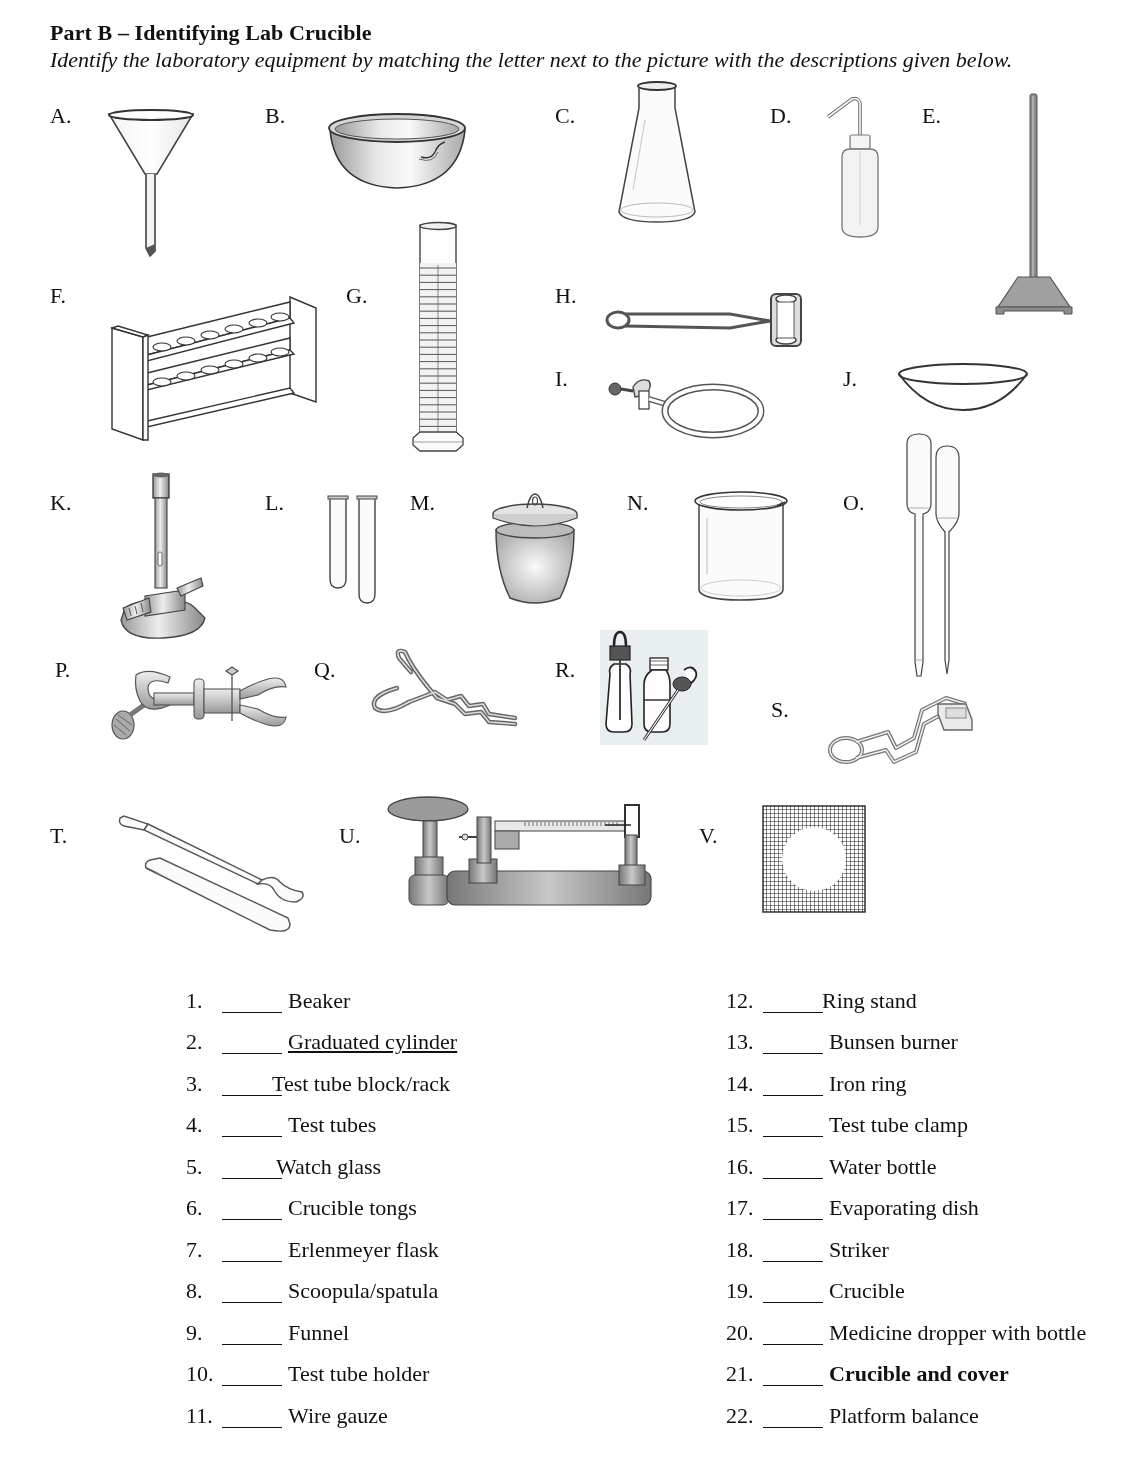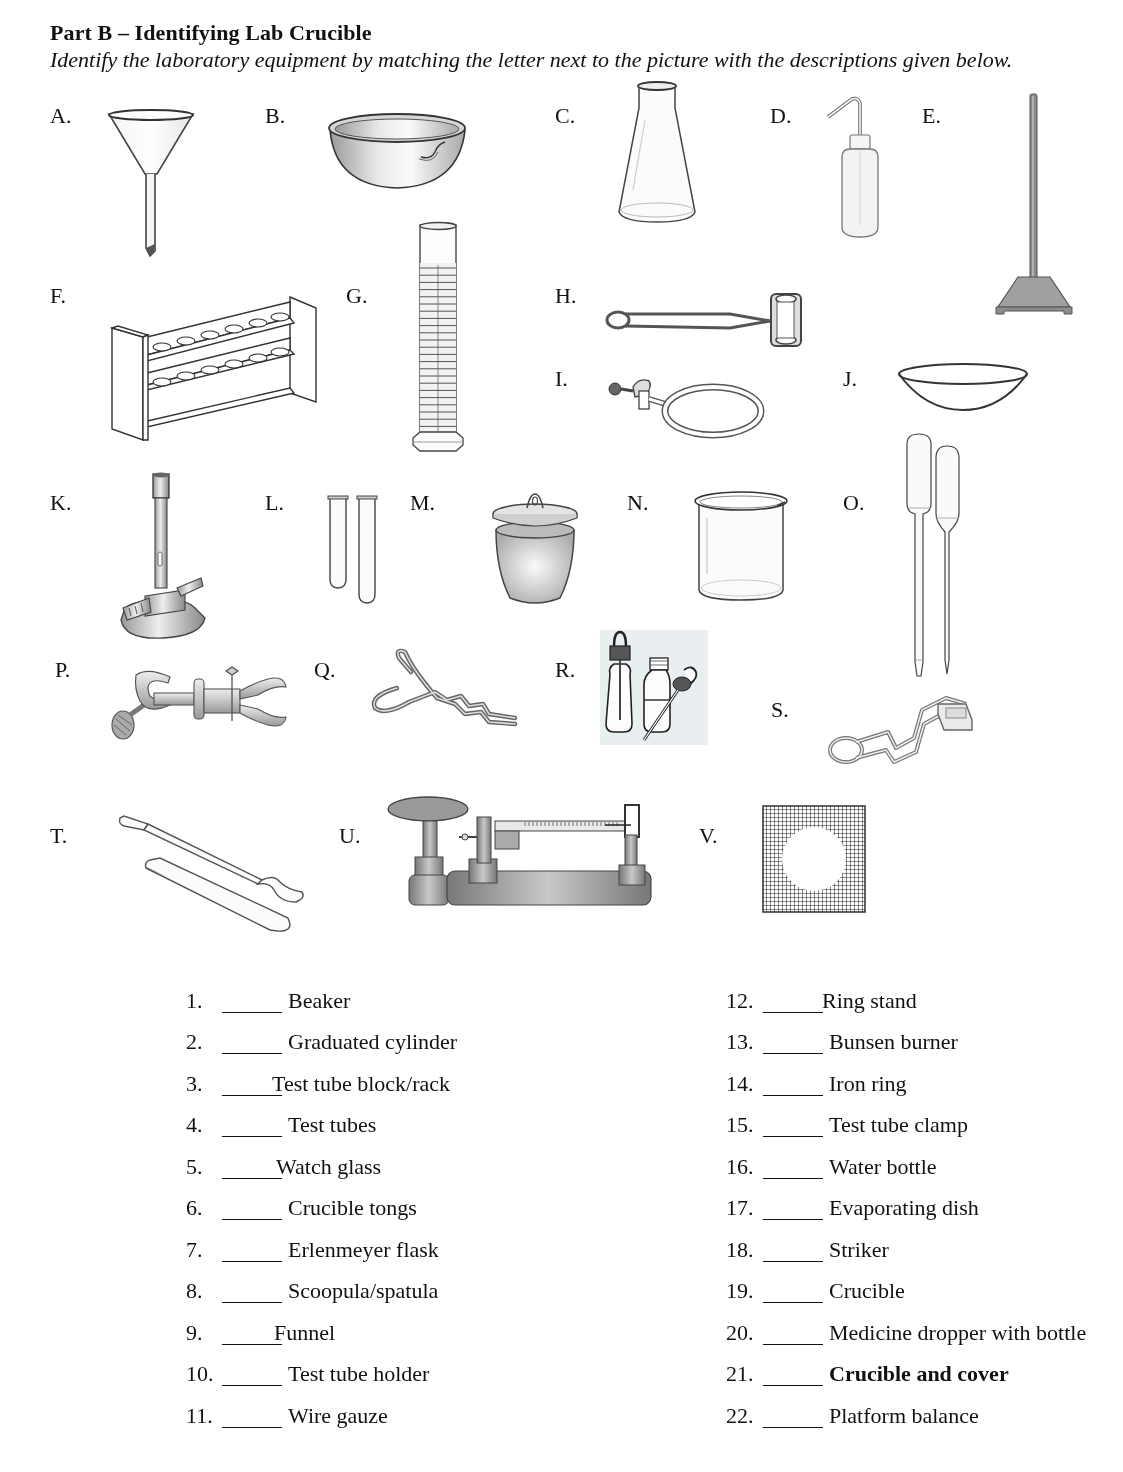--- a/index.html
+++ b/index.html
@@ -434,28 +434,28 @@
         <path d="M0 0 L4 0 M0 0 L0 4" stroke="#222" stroke-width="1.1"></path>
       </pattern>
     </defs>
     <rect x="1" y="1" width="102" height="106" fill="url(#mesh)" stroke="#222" stroke-width="1.4"></rect>
     <circle cx="52" cy="54" r="32" fill="#fff"></circle>
   </svg>
 </div>
 
 <div id="questions">
     <div class="q" style="left: 186px; top: 990px; width: 420px; height: 24px;"><span class="num">1.</span><span class="blank" style="left: 36px; width: 60px;"></span><span class="text" style="left: 102px;">Beaker</span></div>
-    <div class="q" style="left: 186px; top: 1031px; width: 420px; height: 24px;"><span class="num">2.</span><span class="blank" style="left: 36px; width: 60px;"></span><span class="text" style="left: 102px;">Graduated cylinder</span></div>
+    <div class="q" style="left: 186px; top: 1031px; width: 420px; height: 24px;"><span class="num">2.</span><span class="blank" style="left: 36px; width: 60px;"></span><span class="text" style="left: 102px; text-decoration: underline;">Graduated cylinder</span></div>
     <div class="q" style="left: 186px; top: 1073px; width: 420px; height: 24px;"><span class="num">3.</span><span class="blank" style="left: 36px; width: 60px;"></span><span class="text" style="left: 86px;">Test tube block/rack</span></div>
     <div class="q" style="left: 186px; top: 1114px; width: 420px; height: 24px;"><span class="num">4.</span><span class="blank" style="left: 36px; width: 60px;"></span><span class="text" style="left: 102px;">Test tubes</span></div>
     <div class="q" style="left: 186px; top: 1156px; width: 420px; height: 24px;"><span class="num">5.</span><span class="blank" style="left: 36px; width: 60px;"></span><span class="text" style="left: 90px;">Watch glass</span></div>
     <div class="q" style="left: 186px; top: 1197px; width: 420px; height: 24px;"><span class="num">6.</span><span class="blank" style="left: 36px; width: 60px;"></span><span class="text" style="left: 102px;">Crucible tongs</span></div>
     <div class="q" style="left: 186px; top: 1239px; width: 420px; height: 24px;"><span class="num">7.</span><span class="blank" style="left: 36px; width: 60px;"></span><span class="text" style="left: 102px; text-align: center;">Erlenmeyer flask</span></div>
     <div class="q" style="left: 186px; top: 1280px; width: 420px; height: 24px;"><span class="num">8.</span><span class="blank" style="left: 36px; width: 60px;"></span><span class="text" style="left: 102px;">Scoopula/spatula</span></div>
-    <div class="q" style="left: 186px; top: 1322px; width: 420px; height: 24px;"><span class="num">9.</span><span class="blank" style="left: 36px; width: 60px;"></span><span class="text" style="left: 88px;">Funnel</span></div>
+    <div class="q" style="left: 186px; top: 1322px; width: 420px; height: 24px;"><span class="num">9.</span><span class="blank" style="left: 36px; width: 60px;"></span><span class="text" style="left: 102px;">Funnel</span></div>
     <div class="q" style="left: 186px; top: 1363px; width: 420px; height: 24px;"><span class="num">10.</span><span class="blank" style="left: 36px; width: 60px;"></span><span class="text" style="left: 102px;">Test tube holder</span></div>
     <div class="q" style="left: 186px; top: 1405px; width: 420px; height: 24px;"><span class="num">11.</span><span class="blank" style="left: 36px; width: 60px;"></span><span class="text" style="left: 102px;">Wire gauze</span></div>
     <div class="q" style="left: 726px; top: 990px; width: 420px; height: 24px;"><span class="num">12.</span><span class="blank" style="left: 37px; width: 60px;"></span><span class="text" style="left: 96px;">Ring stand</span></div>
     <div class="q" style="left: 726px; top: 1031px; width: 420px; height: 24px;"><span class="num">13.</span><span class="blank" style="left: 37px; width: 60px;"></span><span class="text" style="left: 103px;">Bunsen burner</span></div>
     <div class="q" style="left: 726px; top: 1073px; width: 420px; height: 24px;"><span class="num">14.</span><span class="blank" style="left: 37px; width: 60px;"></span><span class="text" style="left: 103px;">Iron ring</span></div>
     <div class="q" style="left: 726px; top: 1114px; width: 420px; height: 24px;"><span class="num">15.</span><span class="blank" style="left: 37px; width: 60px;"></span><span class="text" style="left: 103px;">Test tube clamp</span></div>
     <div class="q" style="left: 726px; top: 1156px; width: 420px; height: 24px;"><span class="num">16.</span><span class="blank" style="left: 37px; width: 60px;"></span><span class="text" style="left: 103px;">Water bottle</span></div>
     <div class="q" style="left: 726px; top: 1197px; width: 420px; height: 24px;"><span class="num">17.</span><span class="blank" style="left: 37px; width: 60px;"></span><span class="text" style="left: 103px;">Evaporating dish</span></div>
     <div class="q" style="left: 726px; top: 1239px; width: 420px; height: 24px;"><span class="num">18.</span><span class="blank" style="left: 37px; width: 60px;"></span><span class="text" style="left: 103px;">Striker</span></div>
     <div class="q" style="left: 726px; top: 1280px; width: 420px; height: 24px;"><span class="num">19.</span><span class="blank" style="left: 37px; width: 60px;"></span><span class="text" style="left: 103px;">Crucible</span></div>

